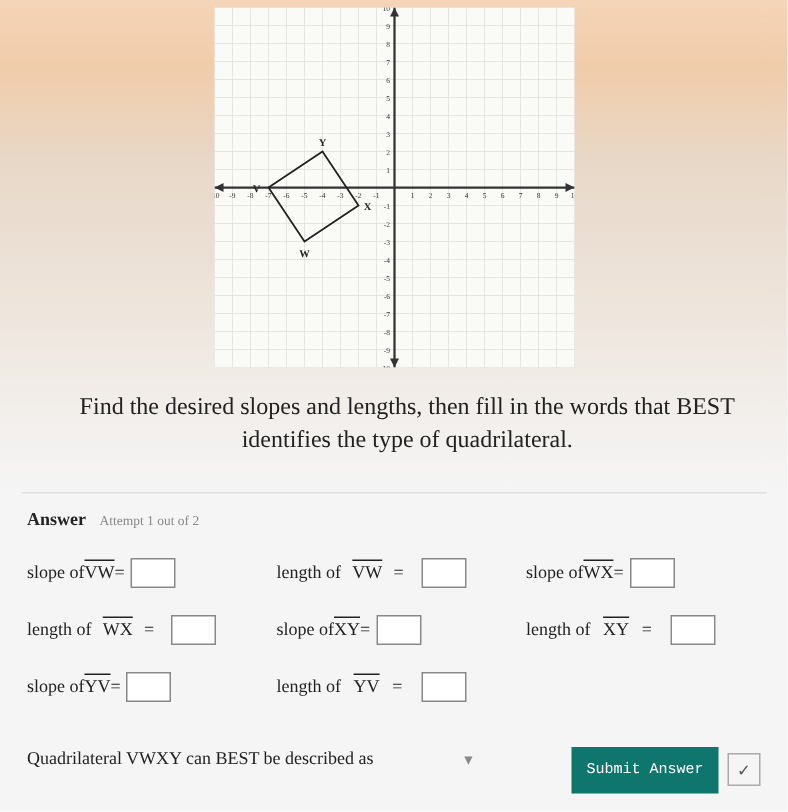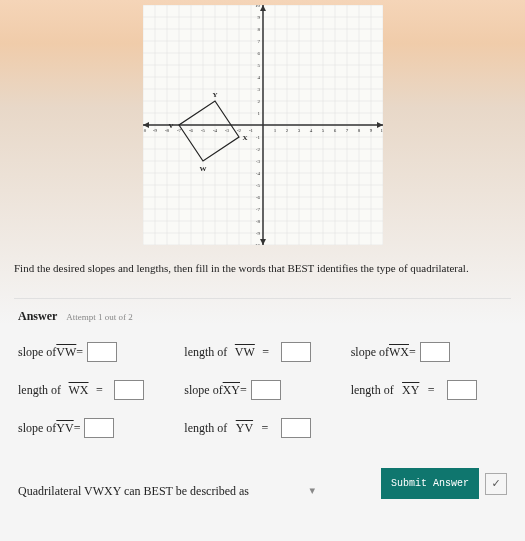--- a/index.html
+++ b/index.html
@@ -29,23 +29,24 @@
     inset: 0;
   }
   .grid line.thin { stroke: #ddd; stroke-width: 0.5; }
   .grid line.axis { stroke: #333; stroke-width: 1.5; }
   .grid text.tick { font-size: 5px; fill: #333; }
   .grid .shape { fill: none; stroke: #222; stroke-width: 1.2; }
   .grid .pt-label { font-size: 7px; fill: #222; font-weight: bold; }
   .grid .arrow { fill: #333; }
 
   .instruction {
-    padding: 16px 14px 10px 14px;
-    font-size: 11px;
+    padding: 16px 14px 10px 32px;
+    font-size: 16px;
     line-height: 1.4;
+    text-align: center;
   }
   .answer-section {
     padding: 12px 14px;
   }
   .answer-header {
     padding: 10px 4px 14px 4px;
     border-top: 1px solid #e0e0e0;
   }
   .answer-label { font-weight: bold; font-size: 12px; }
   .attempt { font-size: 9px; color: #888; margin-left: 6px; }
@@ -70,21 +71,21 @@
     width: 30px;
     height: 20px;
     border: 1px solid #888;
     background: #fff;
     margin-left: 4px;
   }
   .right-col { justify-content: space-between; padding-right: 30px; }
 
   .footer-row {
     display: flex;
-    align-items: flex-end;
+    align-items: flex-start;
     justify-content: space-between;
     padding: 18px 18px 0 18px;
     font-size: 12px;
   }
   .dropdown-placeholder {
     font-size: 11px;
     color: #888;
     padding: 2px 4px;
   }
   .submit-btn {

